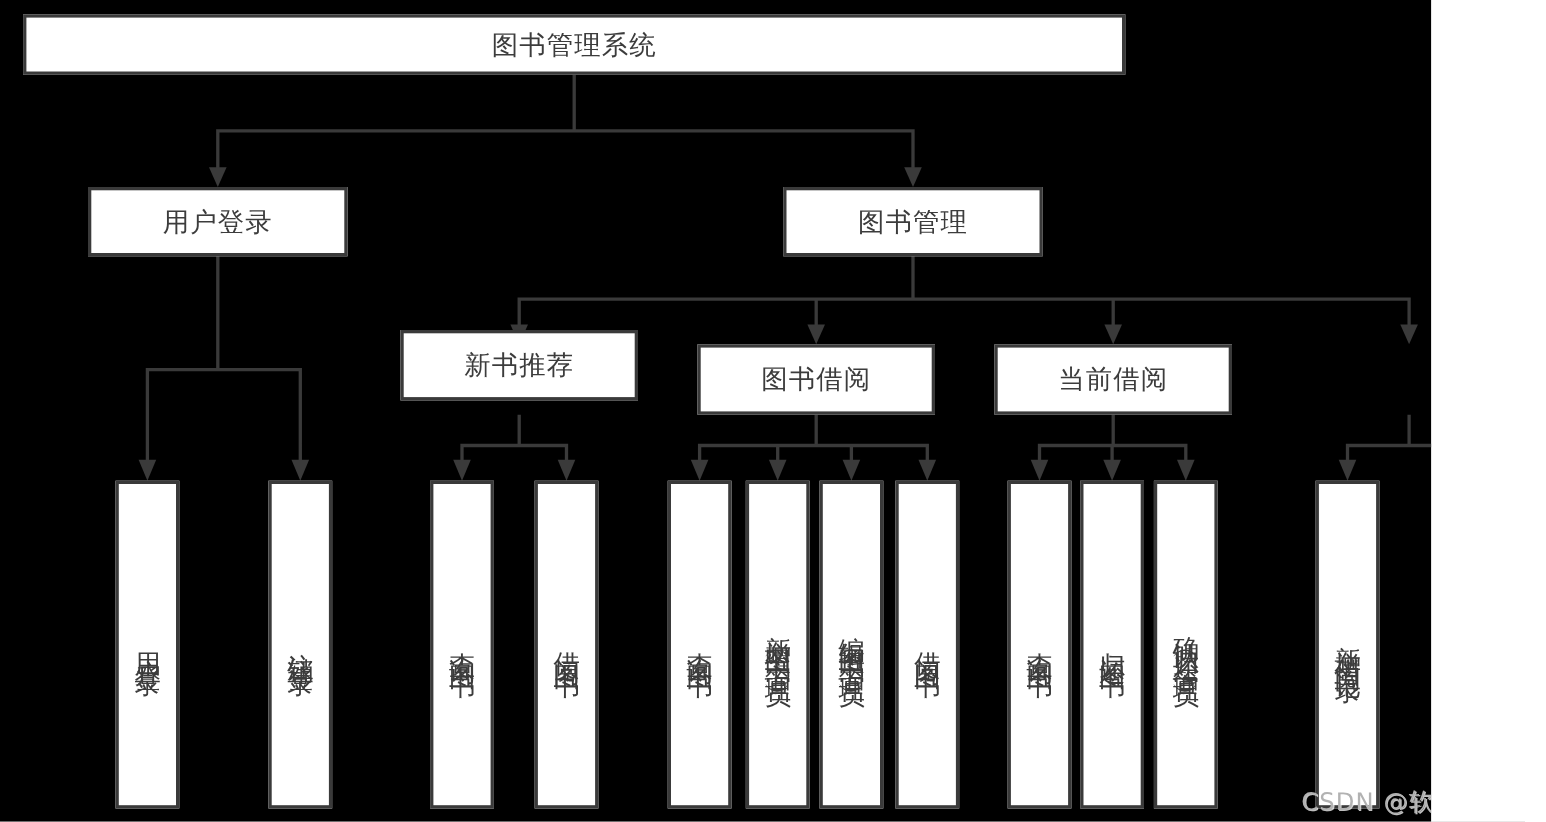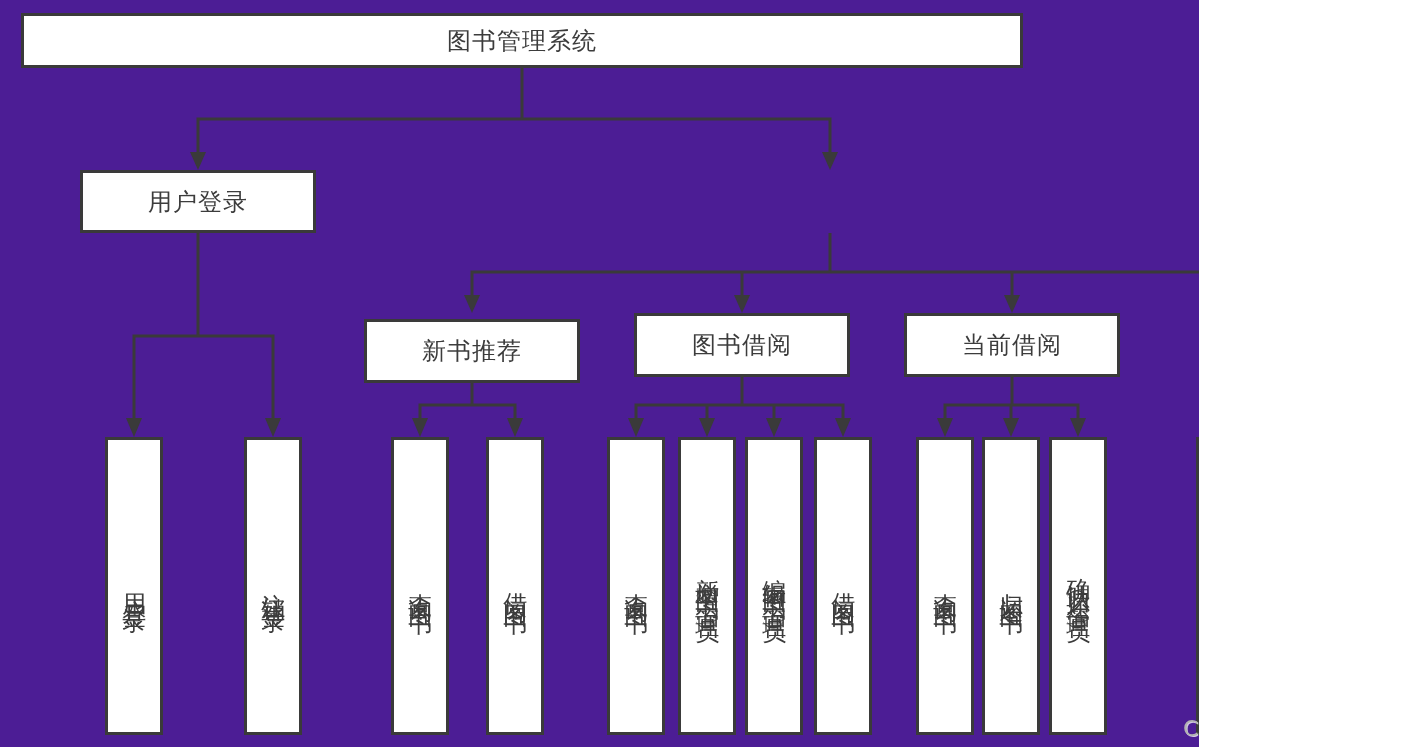--- a/index.html
+++ b/index.html
@@ -1,20 +1,20 @@
 <!DOCTYPE html>
 <html><head>
 <meta charset="utf-8">
 <style>
   html, body { margin: 0; padding: 0; background: #ffffff; }
   .canvas {
     position: relative;
-    width: 1199px;
+    width: 1301px;
     height: 747px;
-    background: #4c1d95;
+    background: #000000;
     font-family: "DejaVu Sans", "Liberation Sans", sans-serif;
     overflow: hidden;
   }
   .connectors {
     position: absolute;
     left: 0; top: 0;
     width: 1405px; height: 747px;
     pointer-events: none;
   }
   .node {
@@ -108,22 +108,23 @@
       <polygon points="1003,418 1019,418 1011,437"></polygon>
       <polygon points="1070,418 1086,418 1078,437"></polygon>
       <polygon points="1217,418 1233,418 1225,437"></polygon>
       <polygon points="1334,418 1350,418 1342,437"></polygon>
     </g>
   </svg>
 
   <div class="node" style="left:21px; top:13px; width:1002px; height:55px;">图书管理系统</div>
 
   <div class="node" style="left:80px; top:170px; width:236px; height:63px;">用户登录</div>
+  <div class="node" style="left:712px; top:170px; width:236px; height:63px;">图书管理</div>
 
-  <div class="node" style="left:364px; top:319px; width:216px; height:64px;font-family:Liberation Serif, serif;">新书推荐</div>
+  <div class="node" style="left:364px; top:300px; width:216px; height:64px;font-family:Liberation Serif, serif;">新书推荐</div>
   <div class="node" style="left:634px; top:313px; width:216px; height:64px;">图书借阅</div>
   <div class="node" style="left:904px; top:313px; width:216px; height:64px;">当前借阅</div>
 
   <div class="node leaf" style="left:105px; top:437px; width:58px; height:298px;">
     <span>用户登录</span>
   </div>
   <div class="node leaf" style="left:244px; top:437px; width:58px; height:298px;">
     <span>注销登录</span>
   </div>
   <div class="node leaf" style="left:391px; top:437px; width:58px; height:298px;">

